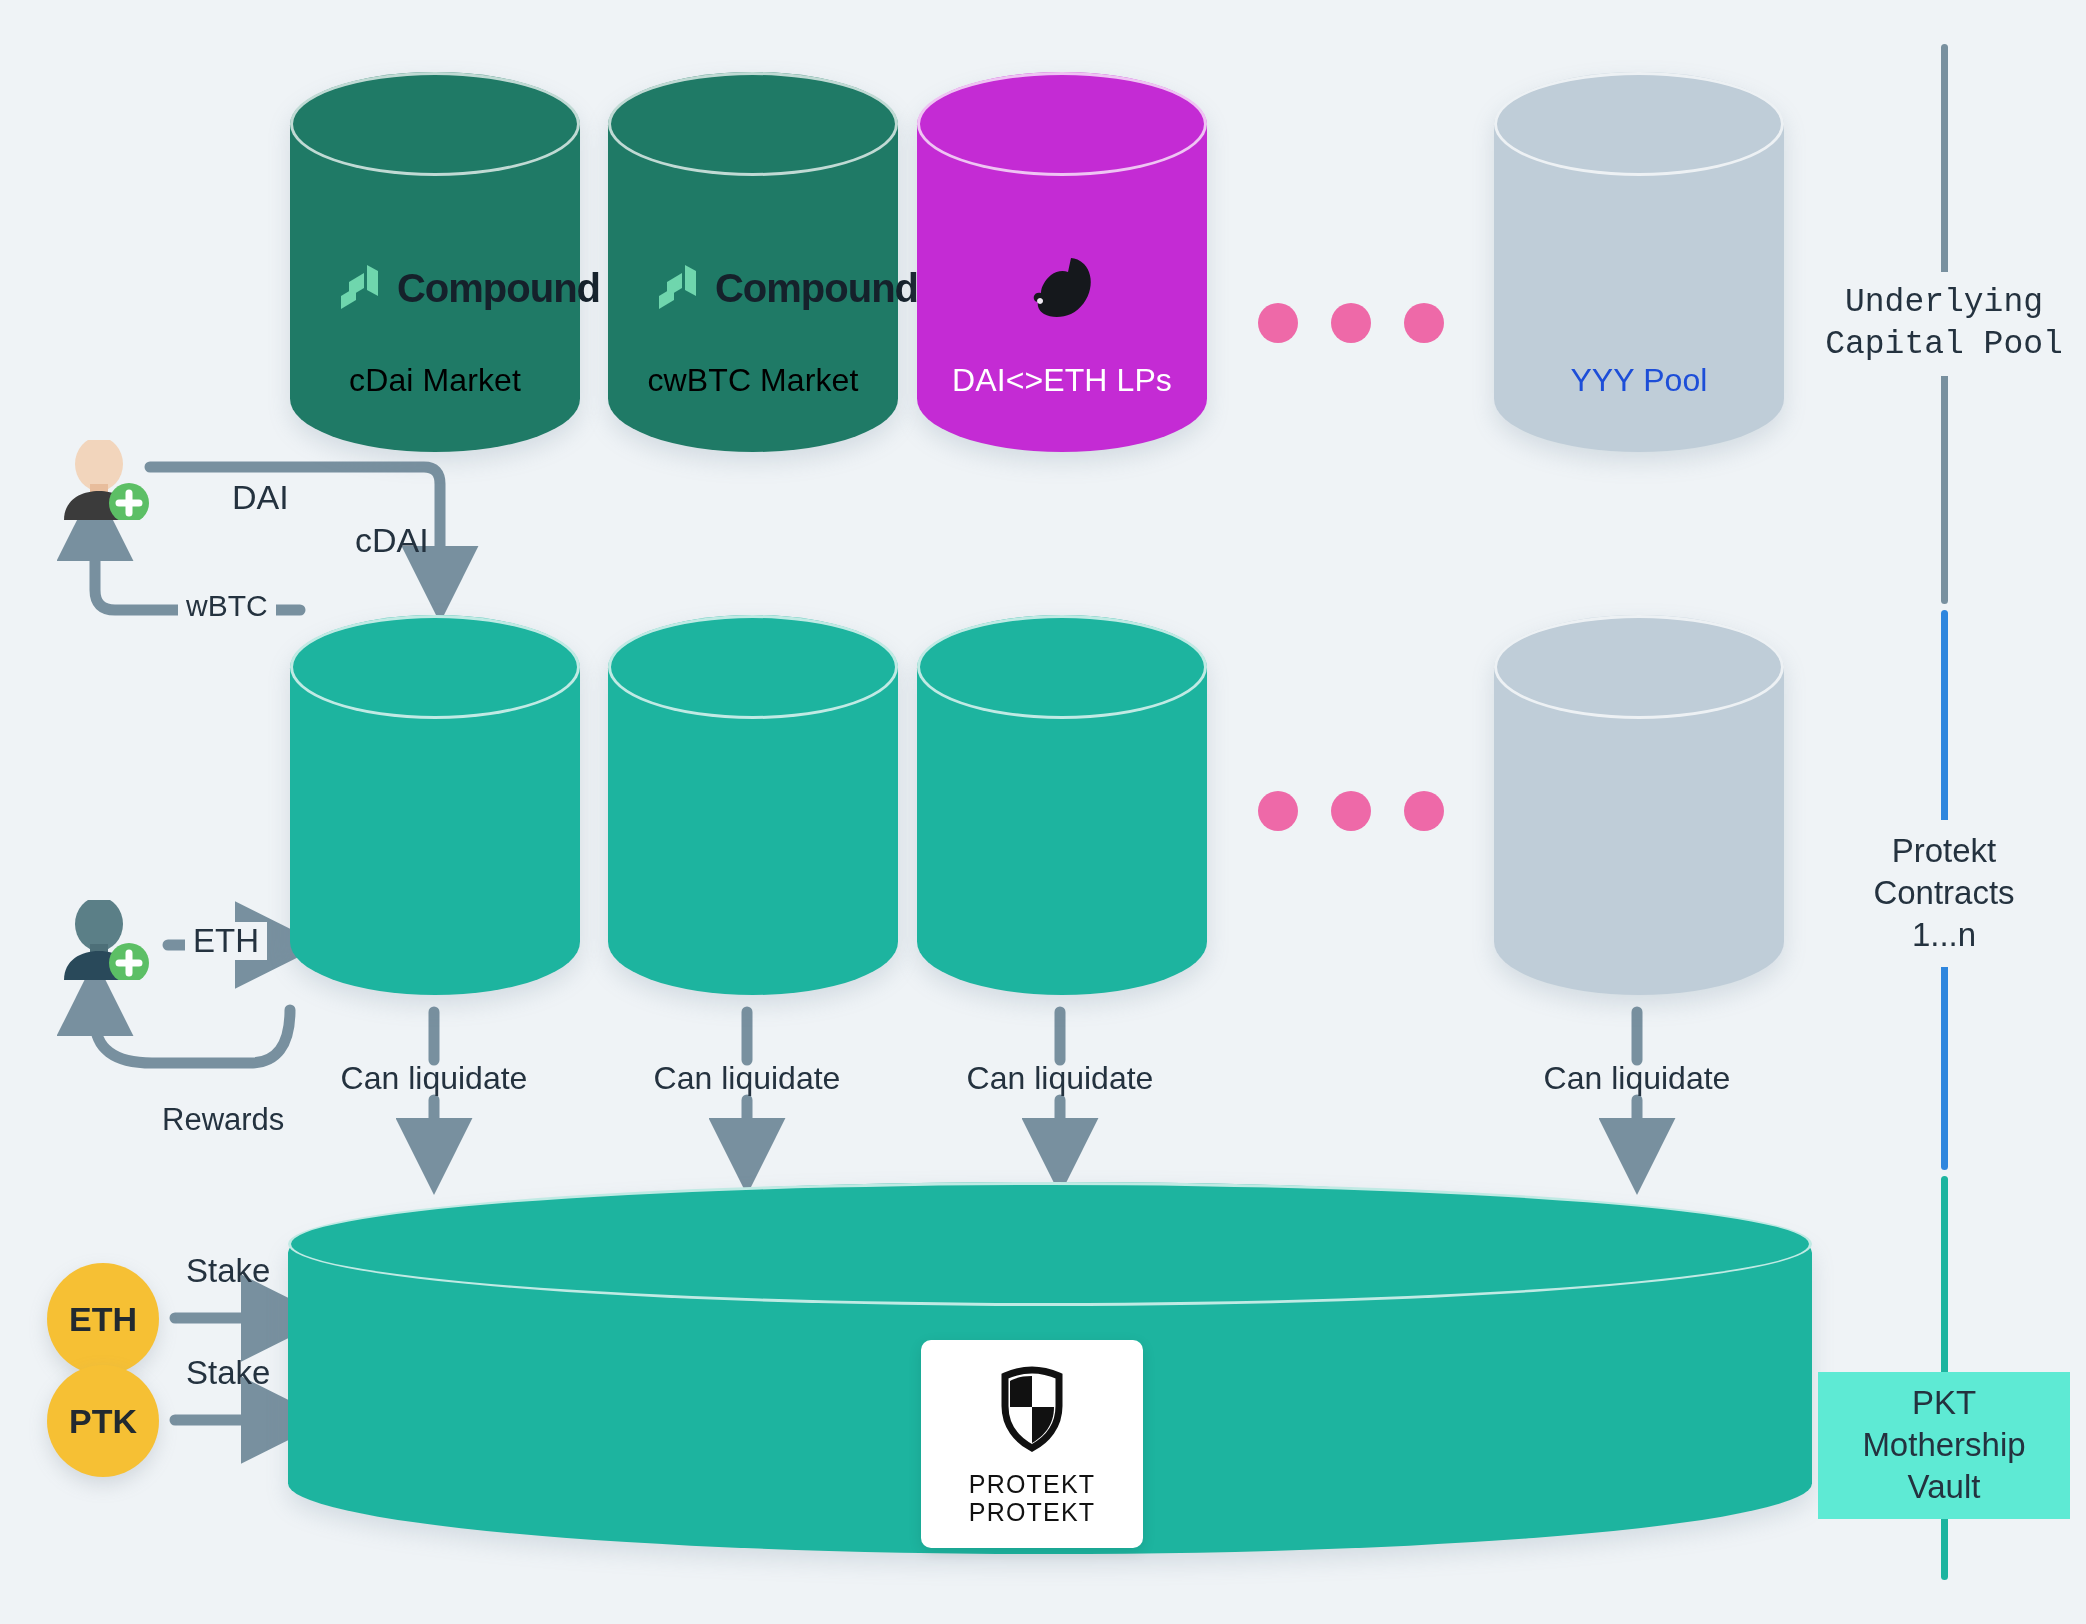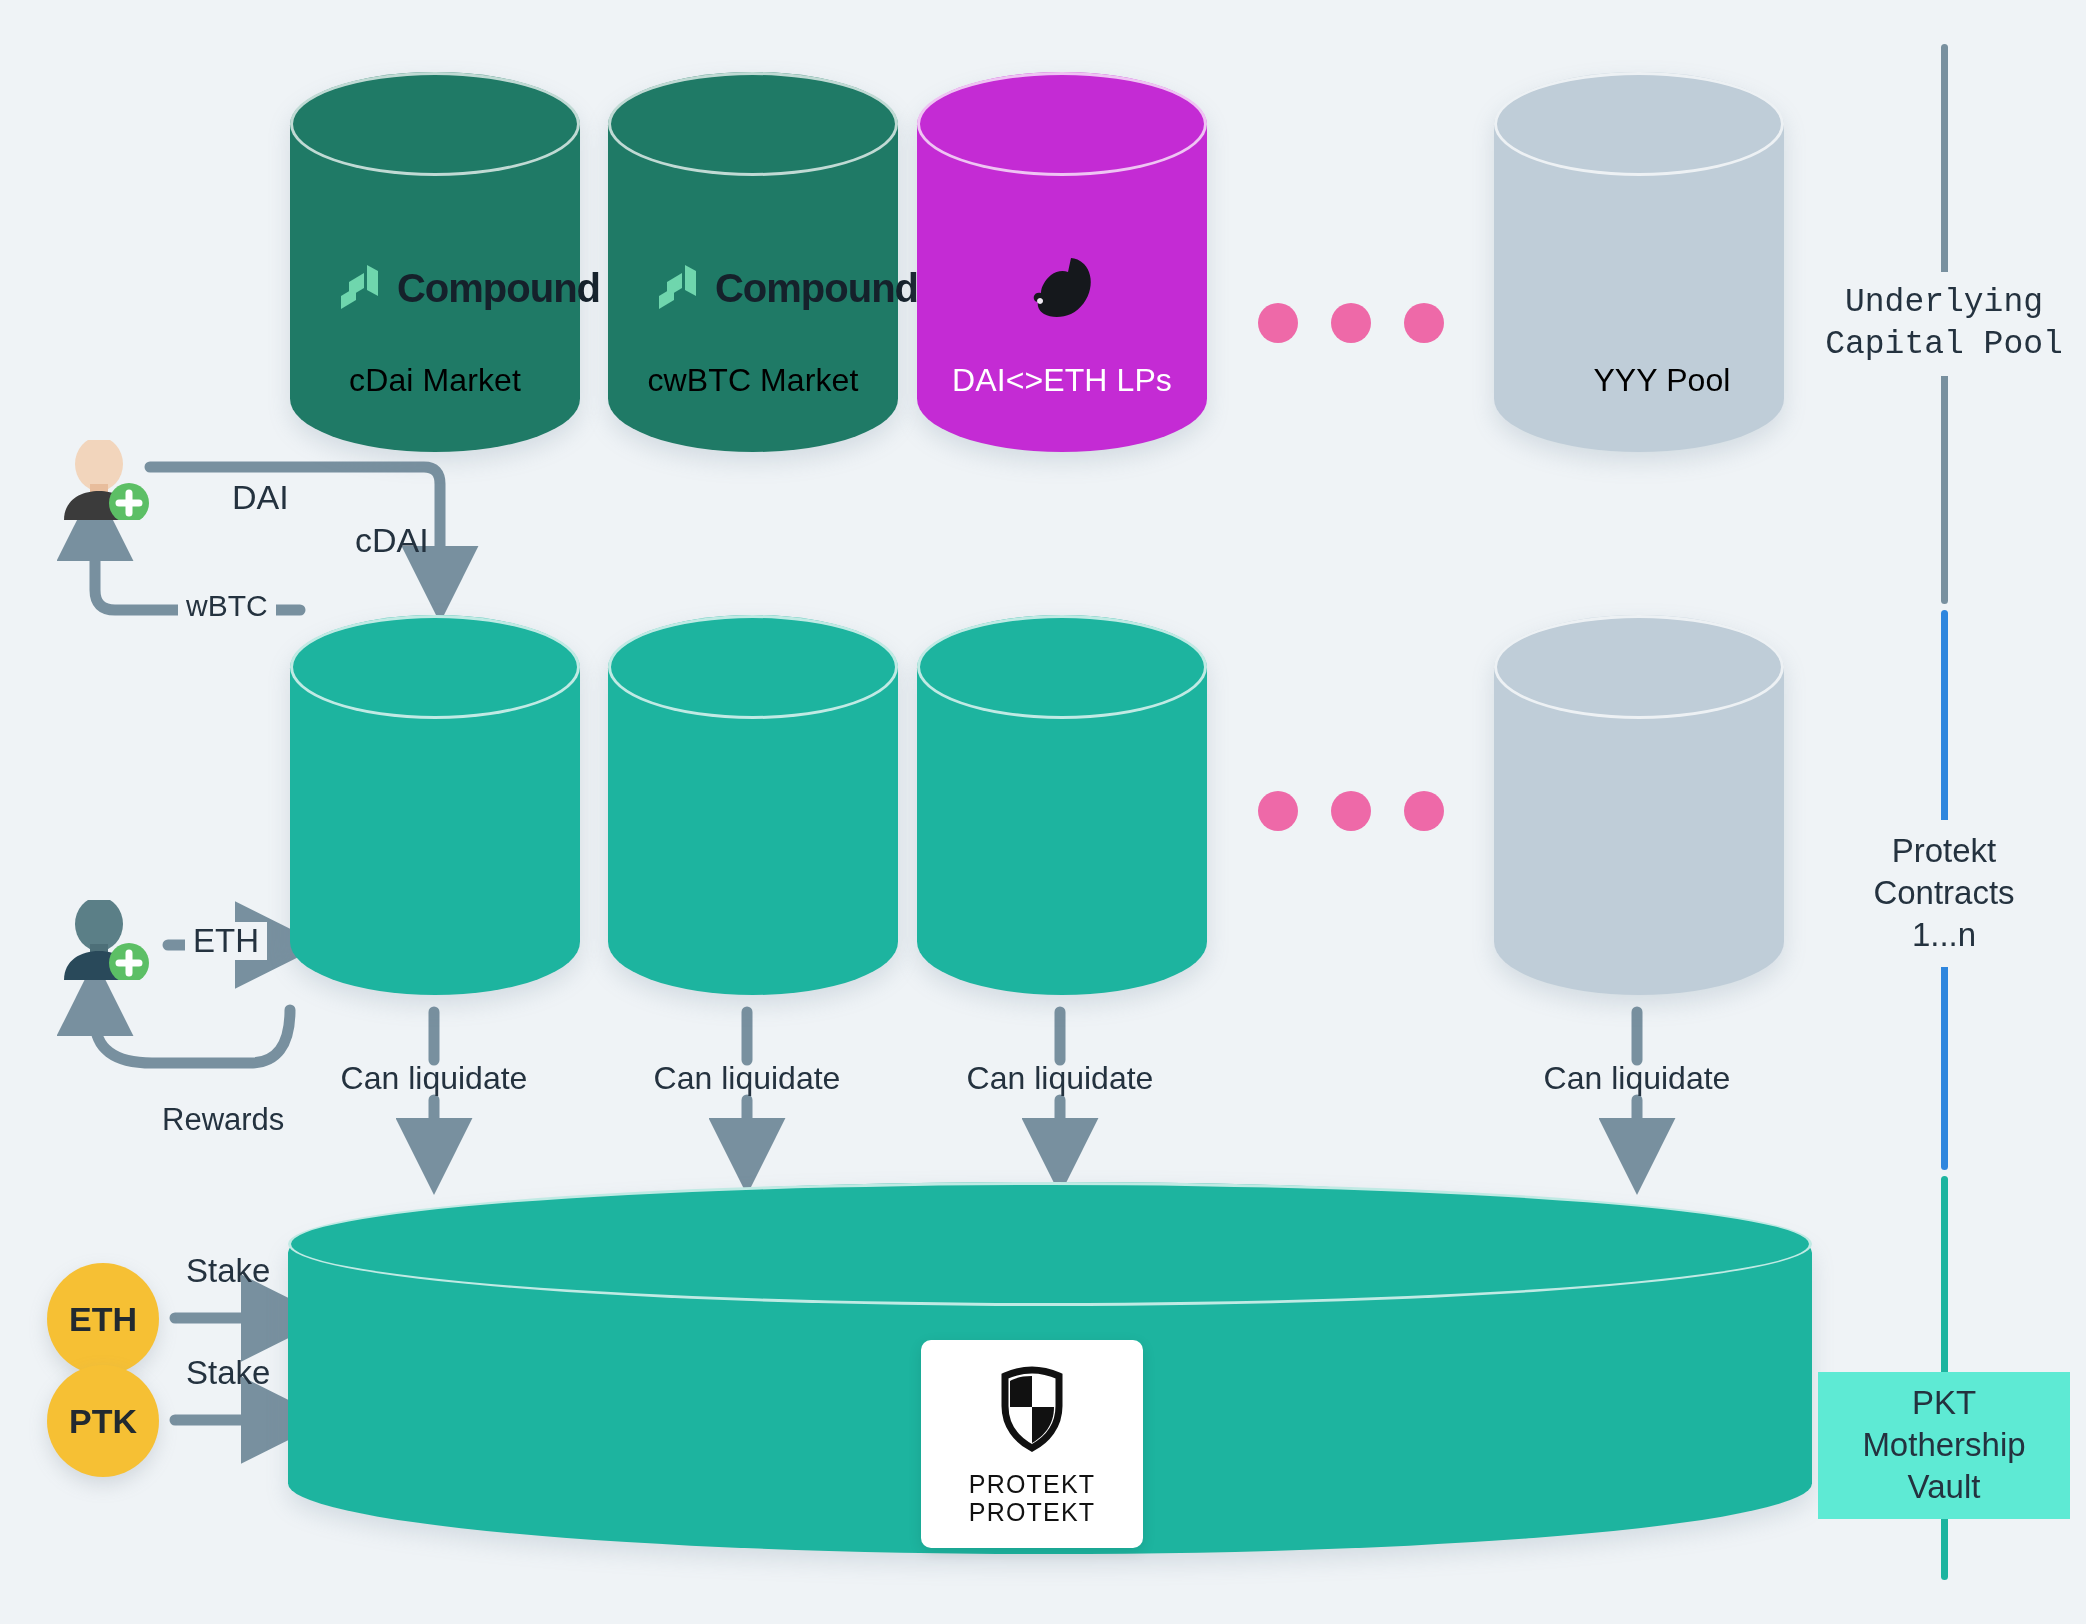--- a/index.html
+++ b/index.html
@@ -37,21 +37,21 @@
   }
 
   
   .c-dark .body , .c-dark .top{background:#1f7a66;}
   .c-dark .label{color:#000000;}
   .c-magenta .body, .c-magenta .top{background:#c42bd4;}
   .c-magenta .label{color:#ffffff;}
   .c-teal .body, .c-teal .top{background:#1db49f;}
   .c-teal .label{color:#ffffff;}
   .c-grey .body, .c-grey .top{background:#bfcdd8;}
-  .c-grey .label{color:#000000;margin-left:23px;}
+  .c-grey .label{color:#1d4ed8;}
 
   
   .cmp-logo{position:absolute;display:flex;align-items:center;gap:14px;left:0;width:100%;justify-content:flex-end;margin-left:20px;}
   .cmp-mark{width:46px;height:52px;position:relative;}
   .cmp-word{font-size:40px;font-weight:700;color:#15212b;letter-spacing:-1px;}
 
   
   .uni{position:absolute;left:0;width:100%;display:flex;justify-content:center;}
 
   

